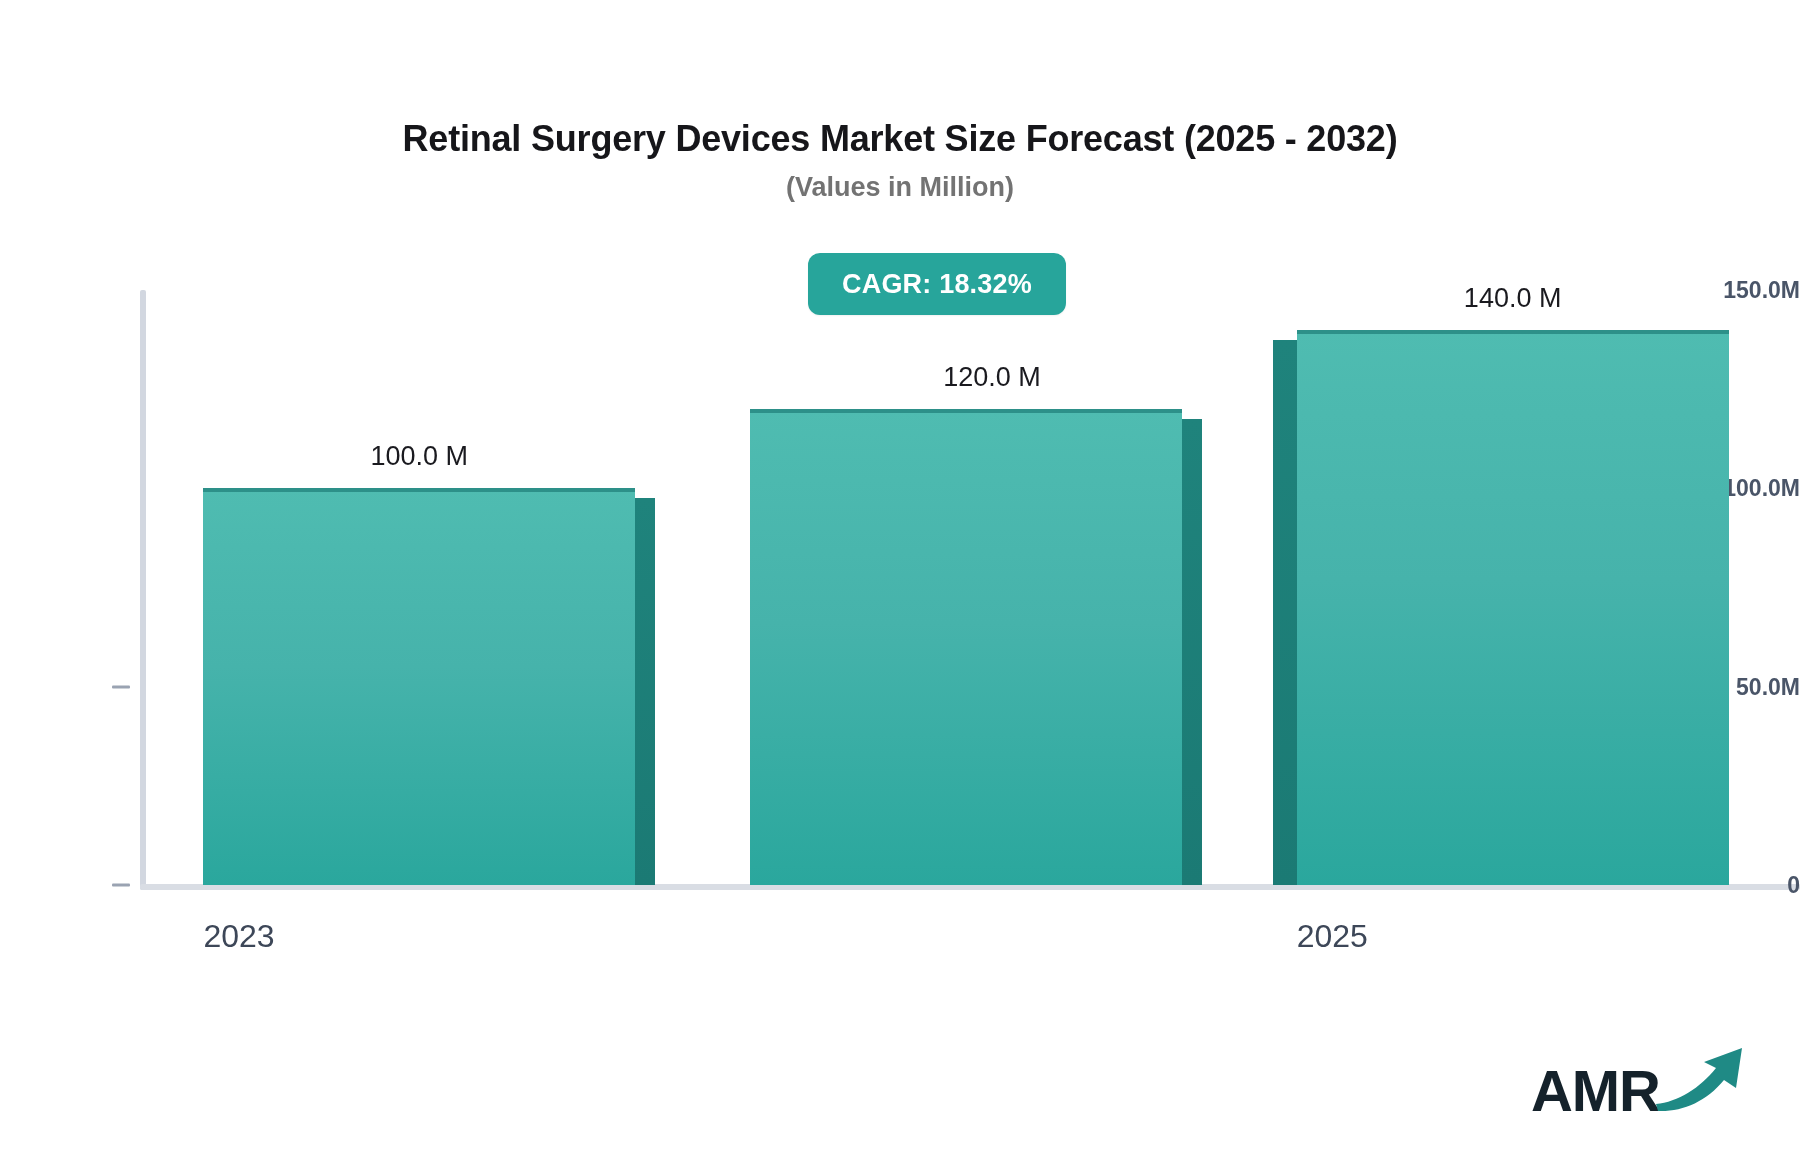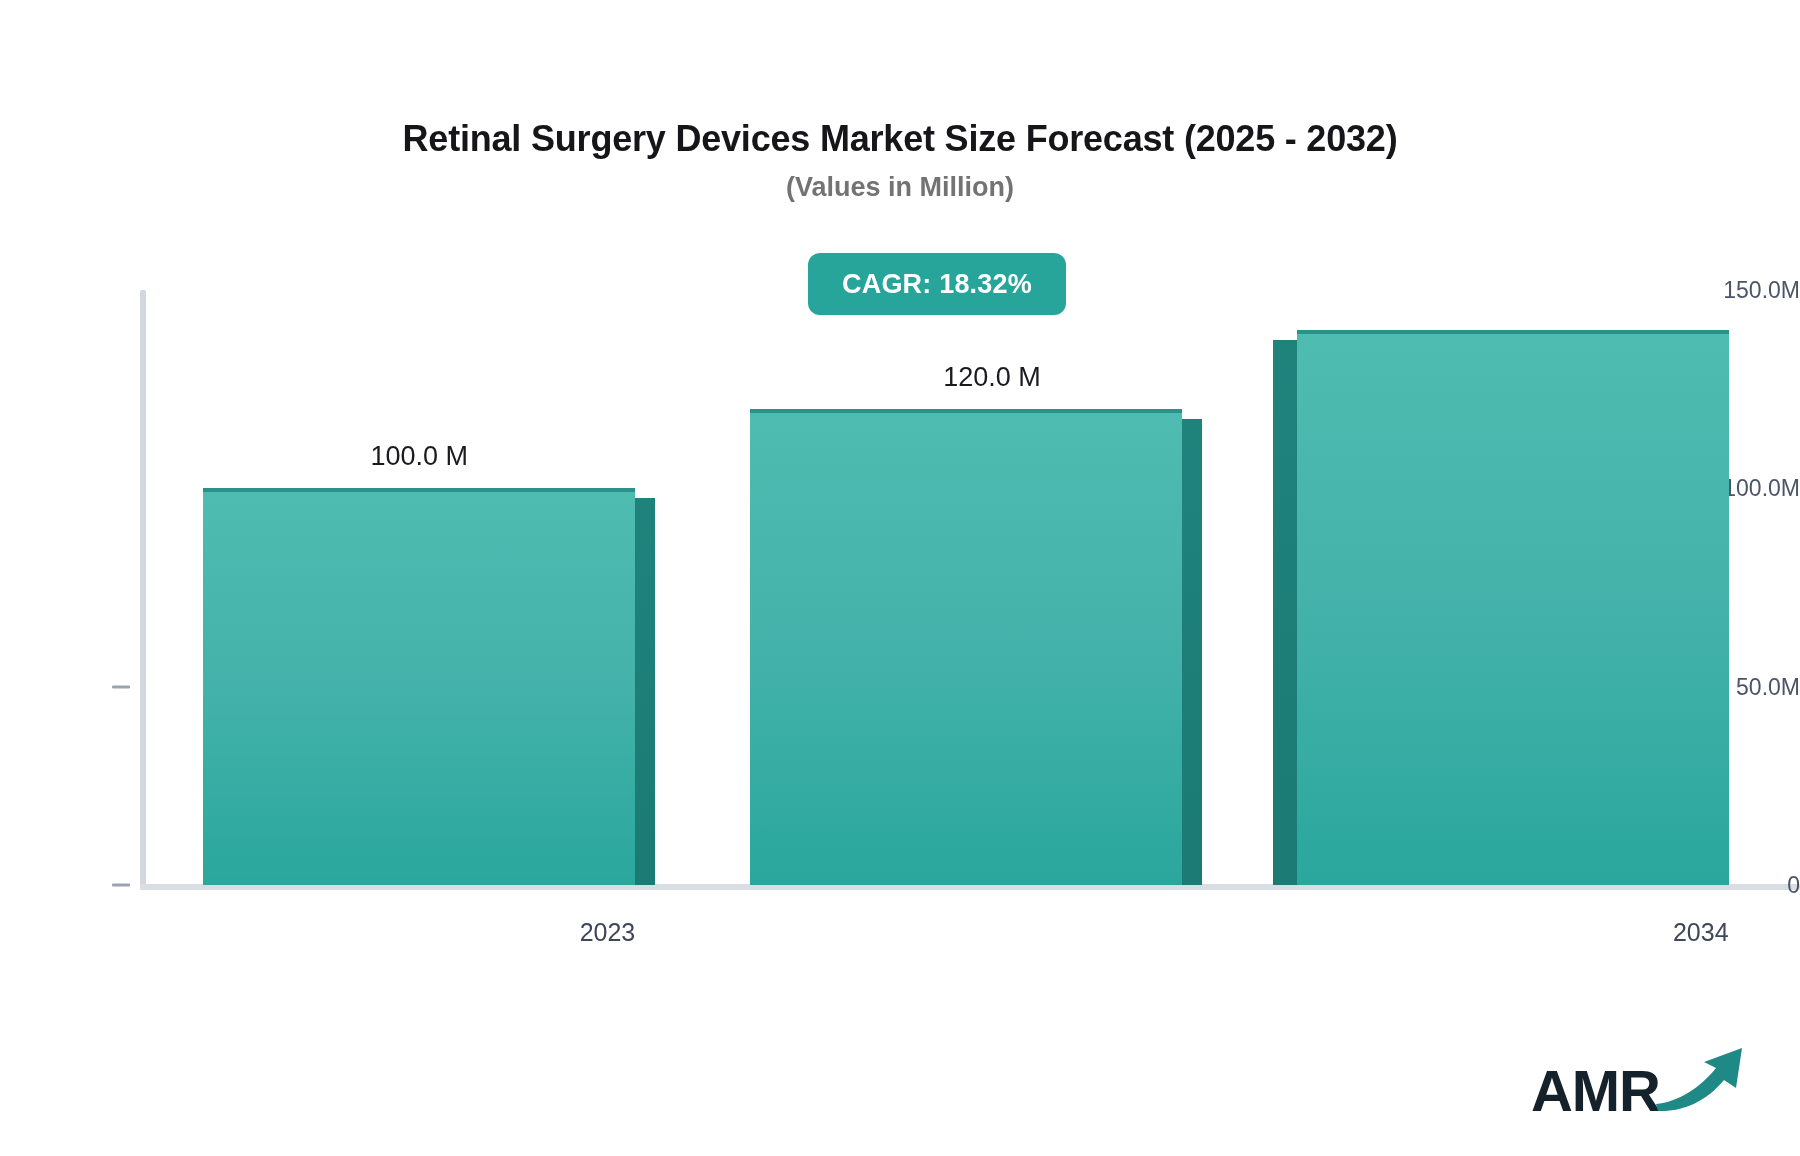--- a/index.html
+++ b/index.html
@@ -100,20 +100,21 @@
 
   .y-tick-label {
     position: absolute;
     right: 0;
     width: 118px;
     text-align: right;
     font-size: 23px;
     color: #4a5568;
     transform: translateY(-50%);
     white-space: nowrap;
+    font-weight: bold;
   }
   .y-tick-dash {
     position: absolute;
     width: 18px;
     height: 3px;
     background: #9aa3b2;
     left: 112px;
     transform: translateY(-50%);
     border-radius: 1px;
   }
@@ -154,22 +155,22 @@
     text-align: center;
     font-size: 27px;
     color: #1a1a1f;
     white-space: nowrap;
     transform: translateY(-100%);
   }
 
   .x-tick-label {
     position: absolute;
     top: 918px;
-    text-align: right;
-    font-size: 25px;
+    text-align: left;
+    font-size: 32px;
     color: #3d4758;
     white-space: nowrap;
   }
 
   
   .amr-logo {
     position: absolute;
     right: 52px;
     bottom: 36px;
     display: flex;
@@ -220,21 +221,22 @@
       <div class="x-tick-label" style="left: 203.4px; width: 431.867px;">2023</div>
       <div class="bar-wrap" style="left: 750.067px; width: 431.867px; height: 476px; bottom: 271px;">
         <div class="bar-side right" style="height: 466px;"></div>
         <div class="bar-face" style="height: 476px;"></div>
       </div>
       <div class="bar-value-label" style="left: 776px; width: 431.867px; top: 393px;">120.0 M</div>
       <div class="bar-wrap" style="left: 1296.73px; width: 431.867px; height: 555.333px; bottom: 271px;">
         <div class="bar-side left" style="height: 545.333px;"></div>
         <div class="bar-face" style="height: 555.333px;"></div>
       </div>
-      <div class="x-tick-label" style="left: 1296.73px; width: 431.867px;">2034</div>
+      <div class="bar-value-label" style="left: 1296.73px; width: 431.867px; top: 313.667px;">140.0 M</div>
+      <div class="x-tick-label" style="left: 1296.73px; width: 431.867px;">2025</div>
     </div>
 
   <div class="amr-logo">
     <div class="amr-text">AMR</div>
     <div class="amr-arrow">
       <svg width="96" height="70" viewBox="0 0 96 70">
         <path d="M4 62 C 26 60, 48 46, 64 26 L 52 20 L 90 6 L 84 46 L 72 38 C 54 60, 30 70, 6 69 Z" fill="#1f8a85"></path>
       </svg>
     </div>
   </div>

